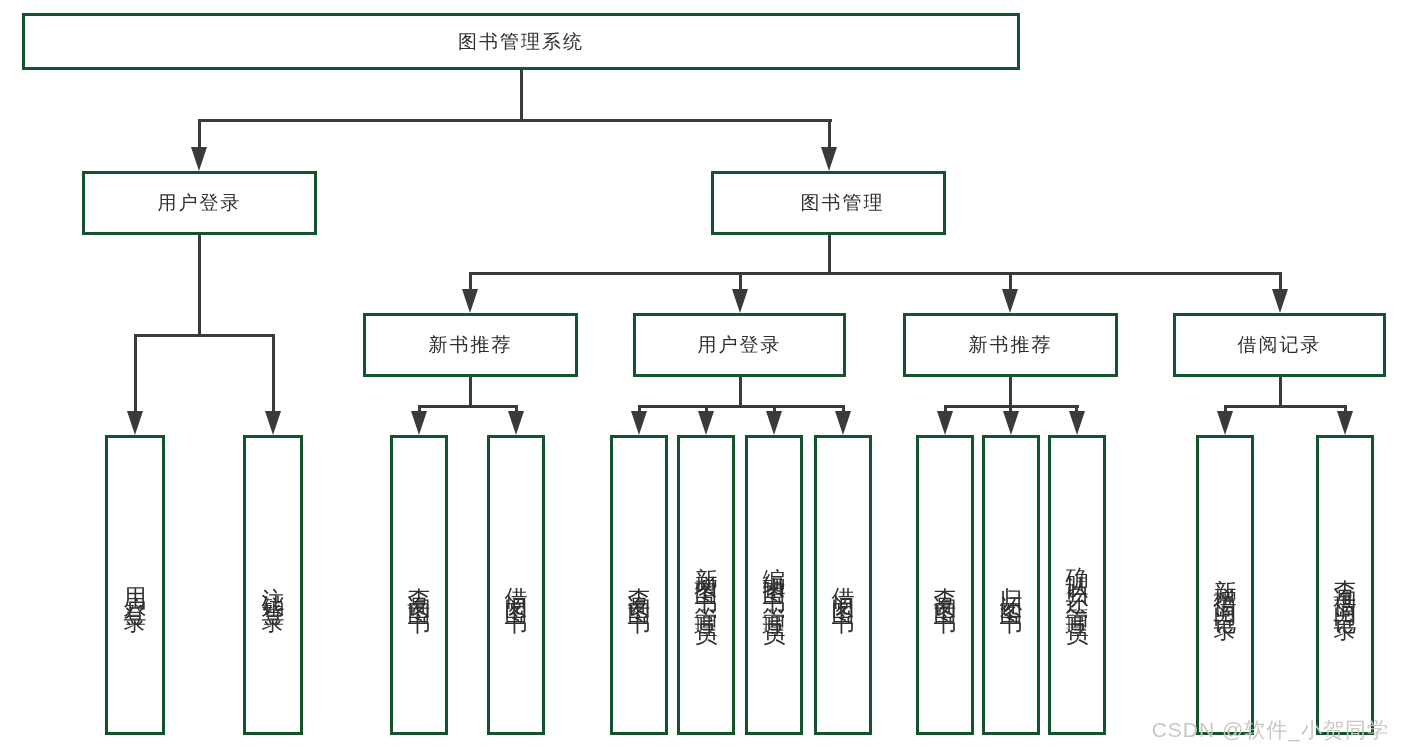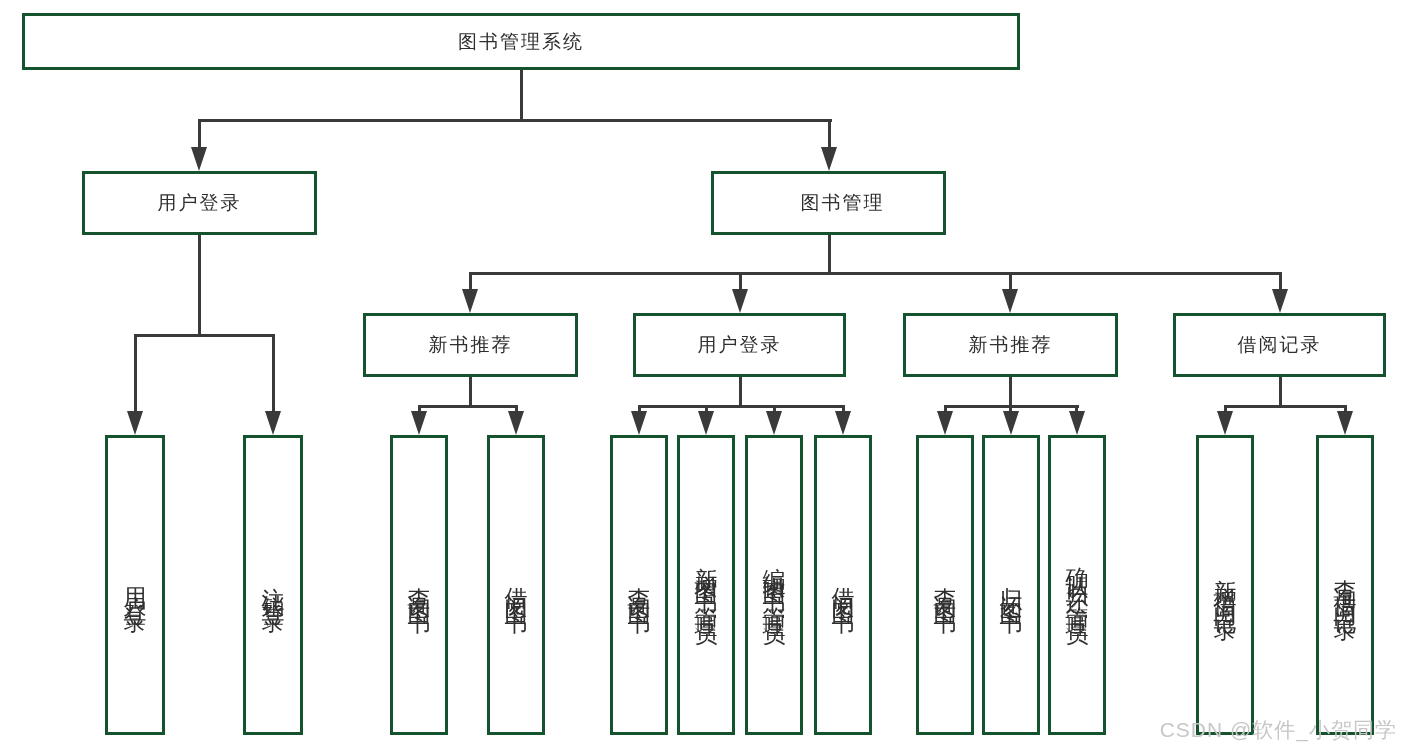--- a/index.html
+++ b/index.html
@@ -36,21 +36,21 @@
   .arrow {
     position: absolute;
     width: 0; height: 0;
     border-left: 8px solid transparent;
     border-right: 8px solid transparent;
     border-top: 24px solid #3a3a3a;
   }
   .watermark {
     position: absolute;
     top: 716px;
-    right: 8px;
+    right: 16px;
     font-size: 21px;
     color: #c7c7c7;
     letter-spacing: 1px;
     white-space: nowrap;
   }
 </style>
 </head>
 <body>
 
 <div class="canvas">

